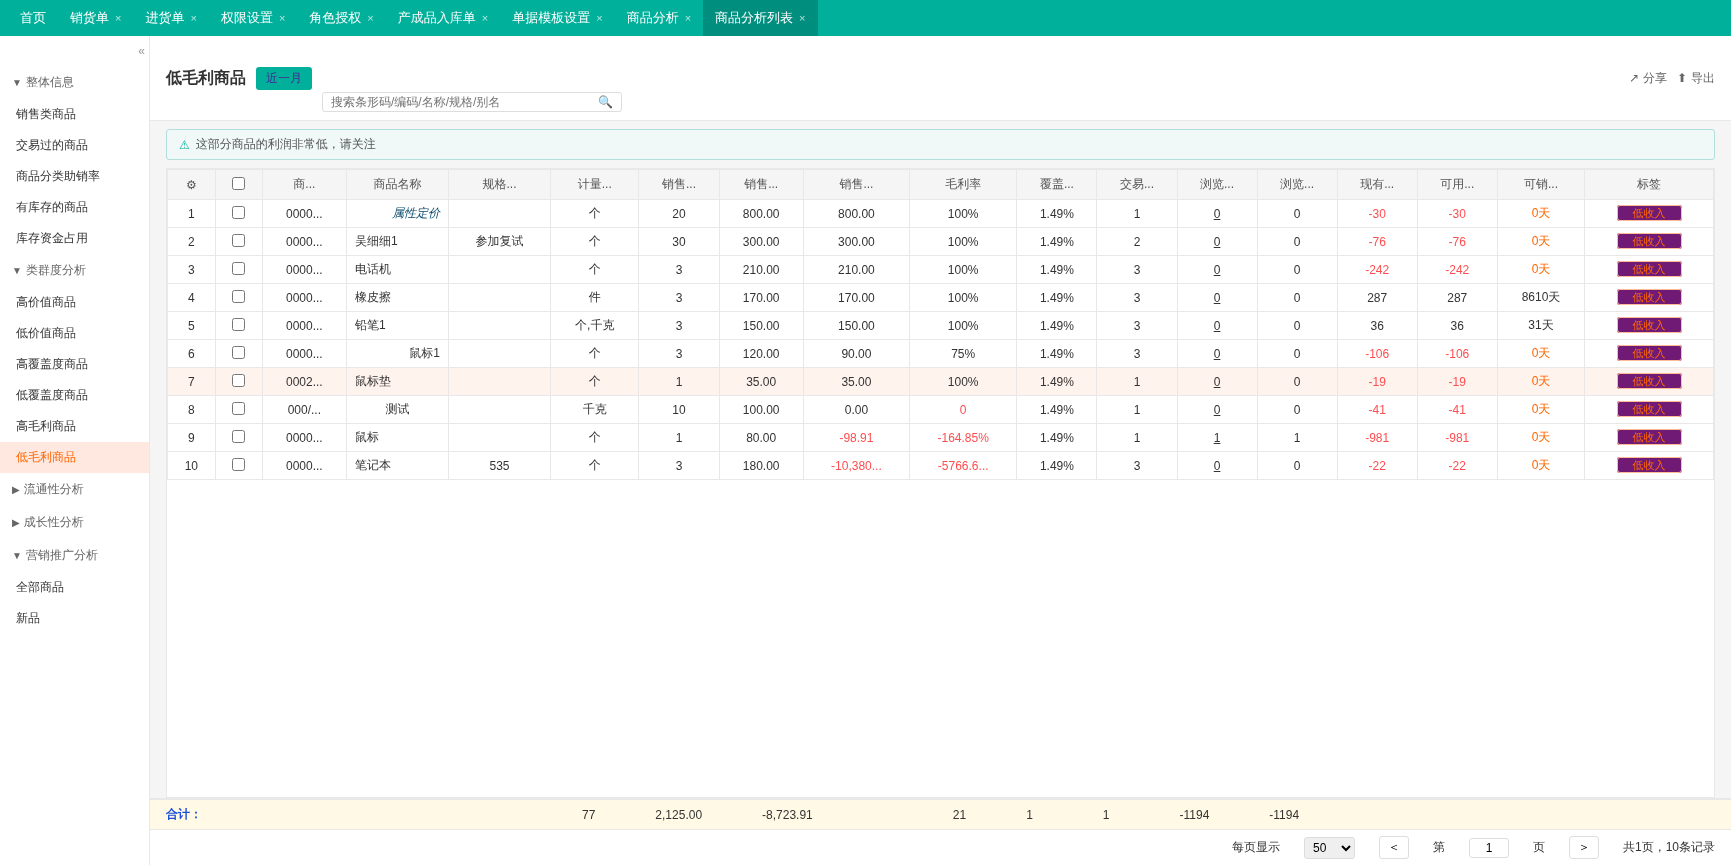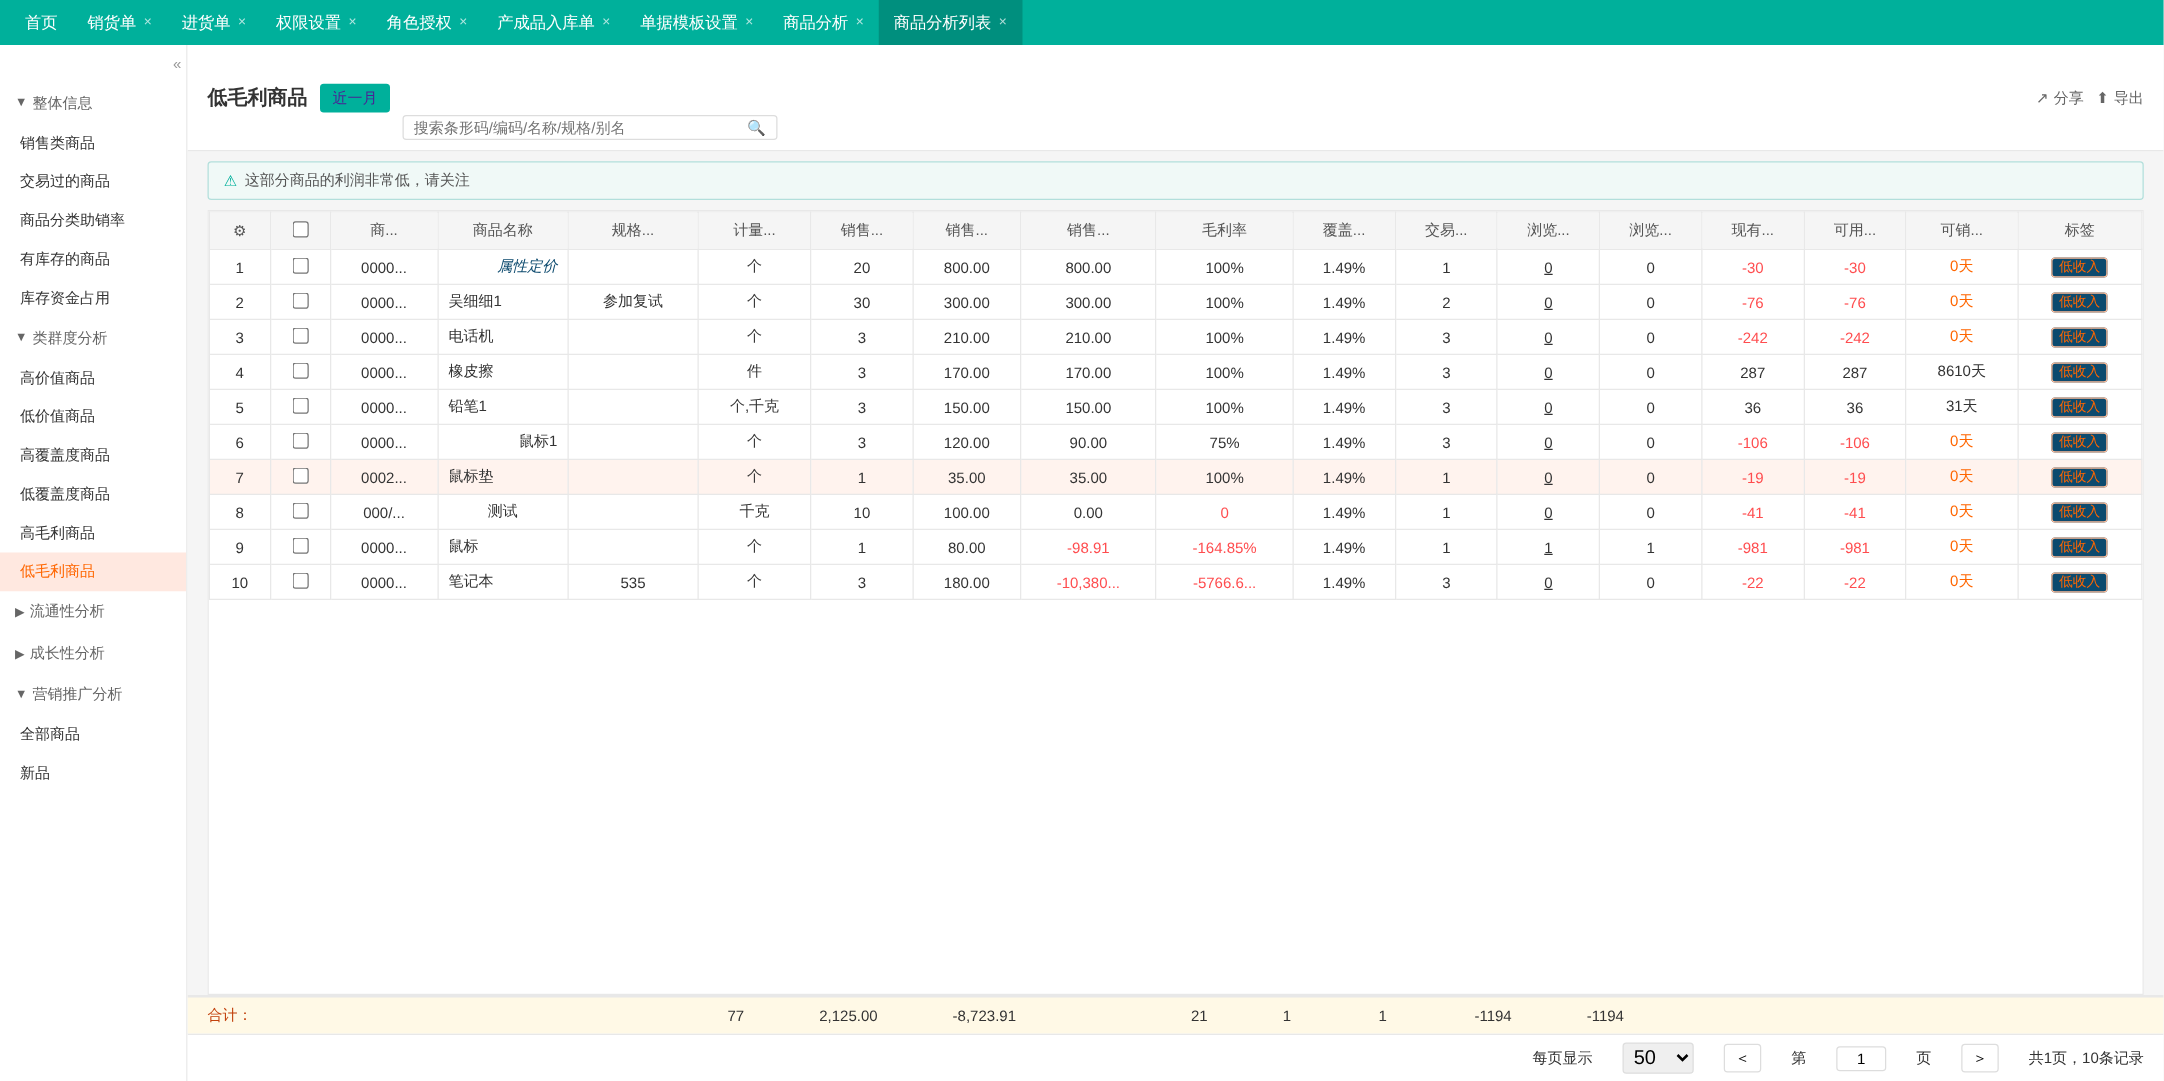--- a/index.html
+++ b/index.html
@@ -166,56 +166,56 @@
     tbody tr.highlighted { background: #fff3ee; }
     tbody td {
       border: 1px solid #e8e8e8;
       padding: 5px 8px;
       text-align: center;
       color: #333;
     }
     td.red { color: #ff4d4f; }
     td.orange { color: #ff6600; }
     .tag-low-income {
-      background: #0c4a6e;
+      background: #701a75;
       color: #ff6600;
       border: 1px solid #ffbb96;
       border-radius: 3px;
-      padding: 1px 5px;
+      padding: 1px 15px;
       font-size: 11px;
     }
 
     
     .table-footer {
       background: #fff9e6;
       border-top: 2px solid #e8e8e8;
       padding: 6px 16px;
       display: flex;
       align-items: center;
       gap: 20px;
       font-size: 12px;
     }
-    .footer-label { color: #c2410c; font-weight: normal; }
+    .footer-label { color: #1d4ed8; font-weight: bold; }
 
     
     .pagination-bar {
       display: flex;
       align-items: center;
       justify-content: flex-end;
       padding: 6px 16px;
       background: #fff;
       border-top: 1px solid #e8e8e8;
       gap: 24px;
       font-size: 12px;
     }
     .per-page-select {
       border: 1px solid #ddd;
       border-radius: 3px;
       padding: 2px 4px;
-      font-size: 16px;
+      font-size: 12px;
     }
     .page-btn {
       border: 1px solid #ddd;
       background: #fff;
       border-radius: 3px;
       padding: 2px 8px;
       cursor: pointer;
       font-size: 12px;
     }
     .page-input {

